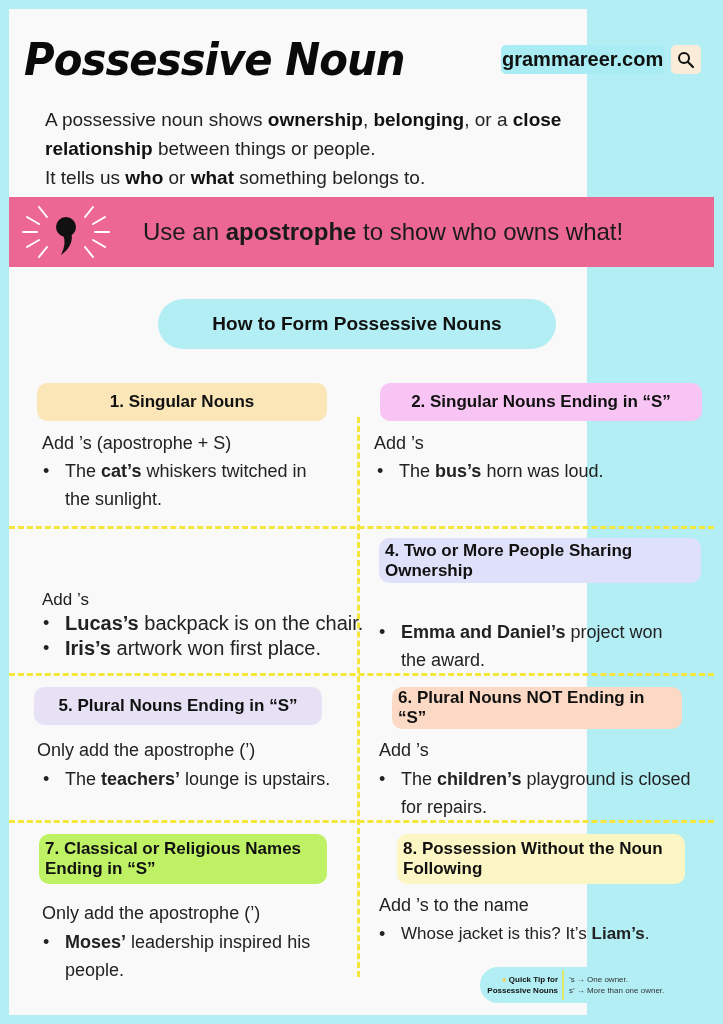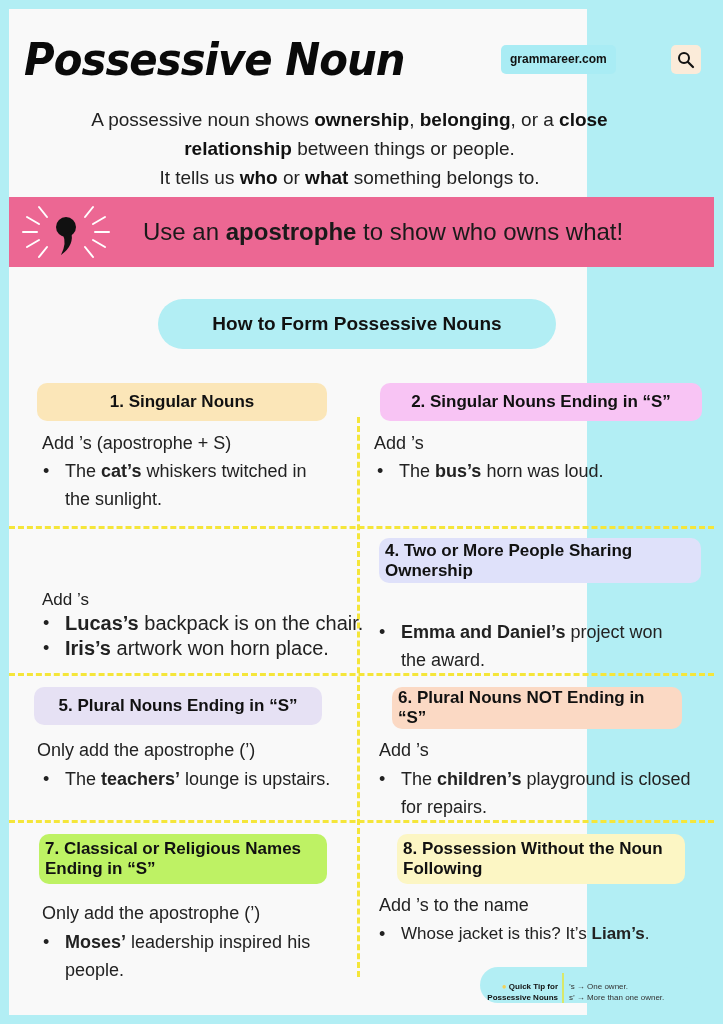--- a/index.html
+++ b/index.html
@@ -1,34 +1,34 @@
 <!DOCTYPE html>
 <html><head>
 <meta charset="utf-8">
 <style>
   * { box-sizing: border-box; margin: 0; padding: 0; }
   body { width: 723px; height: 1024px; background: #b2eef4; font-family: "Liberation Sans", sans-serif; color: #111; overflow: hidden; }
   .page { position: absolute; left: 9px; top: 9px; width: 578px; height: 1006px; background: #f9f9f9; }
   .title { position: absolute; left: 15px; top: 25px; font-family: "DejaVu Sans", sans-serif; font-weight: 900; font-size: 44px; font-style: italic; letter-spacing: -1px; color: #0a0a0a; transform: scaleX(0.95); transform-origin: left; }
-  .site { position: absolute; left: 492px; top: 36px; height: 29px; padding: 0 9px; background: #a9ecf4; border-radius: 5px; font-weight: bold; font-size: 12px; line-height: 29px; color: #111; }
+  .site { position: absolute; left: 492px; top: 36px; height: 29px; padding: 0 1px; background: #a9ecf4; border-radius: 5px; font-weight: bold; font-size: 20px; line-height: 29px; color: #111; }
   .search { position: absolute; left: 662px; top: 36px; width: 30px; height: 29px; background: #fbebd9; border-radius: 5px; display: flex; align-items: center; justify-content: center; }
-  .intro { position: absolute; left: 8px; top: 96px; width: 665px; text-align: center; font-size: 19px; line-height: 29px; color: #222; }
+  .intro { position: absolute; left: 36px; top: 96px; width: 665px; font-size: 19px; line-height: 29px; color: #222; }
   .intro b { color: #111; }
   .banner { position: absolute; left: 0; top: 188px; width: 705px; height: 70px; background: #ec6793; display: flex; align-items: center; }
   .burst { position: relative; width: 110px; height: 70px; }
   .banner-text { font-size: 24px; color: #1a1a1a; margin-left: 24px; }
   .section-pill { position: absolute; left: 149px; top: 290px; width: 398px; height: 50px; background: #b2eef4; border-radius: 25px; text-align: center; line-height: 50px; font-weight: bold; font-size: 19px; color: #111; }
   .vline { position: absolute; left: 348px; top: 408px; height: 560px; border-left: 3px dashed #f5e63a; }
   .hline { position: absolute; left: 0; width: 705px; border-top: 3px dashed #f5e63a; }
   .card-head { position: absolute; border-radius: 10px; text-align: left; font-weight: bold; font-size: 17px; line-height: 20px; color: #111; display: flex; align-items: center; justify-content: center; padding: 0 6px; }
   .rule { position: absolute; font-size: 18px; color: #222; }
   .ex { position: absolute; font-size: 18px; line-height: 28px; color: #222; }
   .ex li { list-style: none; position: relative; padding-left: 30px; }
   .ex li::before { content: "•"; position: absolute; left: 8px; top: 0; font-size: 18px; }
-  .tip { position: absolute; left: 471px; top: 958px; width: 222px; height: 36px; background: #b2eef4; border-radius: 18px; display: flex; align-items: flex-end; font-size: 8px; }
+  .tip { position: absolute; left: 471px; top: 958px; width: 222px; height: 36px; background: #b2eef4; border-radius: 18px; display: flex; align-items: center; font-size: 8px; }
   .tip-left { width: 82px; text-align: right; font-weight: bold; padding-right: 4px; line-height: 11px; }
   .tip-bar { width: 2px; height: 30px; background: #d9e86a; }
   .tip-right { padding-left: 5px; line-height: 11px; color: #333; }
 </style>
 </head>
 <body>
 
 <div class="page">
   <div class="title">Possessive Noun</div>
   <div class="site">grammareer.com</div>
@@ -82,21 +82,21 @@
 
   <div class="card-head" style="left:371px;top:374px;width:322px;height:38px;background:#f8c4f4">2. Singular Nouns Ending in “S”</div>
   <div class="rule" style="left:365px;top:424px">Add ’s</div>
   <ul class="ex" style="left:360px;top:448px;width:250px">
     <li><span>The </span><b>bus’s</b><span> horn was loud.</span></li>
   </ul>
 
   <div class="rule" style="left:33px;top:581px;font-size:17px">Add ’s</div>
   <ul class="ex" style="left:26px;top:602px;width:330px;font-size:20px;line-height:25px">
     <li><span></span><b>Lucas’s</b><span> backpack is on the chair.</span></li>
-    <li><span></span><b>Iris’s</b><span> artwork won horn place.</span></li>
+    <li><span></span><b>Iris’s</b><span> artwork won first place.</span></li>
   </ul>
 
   <div class="card-head" style="left:370px;top:529px;width:322px;height:45px;background:#dfe1fa">4. Two or More People Sharing Ownership</div>
   <ul class="ex" style="left:362px;top:609px;width:320px">
     <li><span></span><b>Emma and Daniel’s</b><span> project won the award.</span></li>
   </ul>
 
   <div class="card-head" style="left:25px;top:678px;width:288px;height:38px;background:#e6e1f4">5. Plural Nouns Ending in “S”</div>
   <div class="rule" style="left:28px;top:731px">Only add the apostrophe (’)</div>
   <ul class="ex" style="left:26px;top:756px;width:300px">

